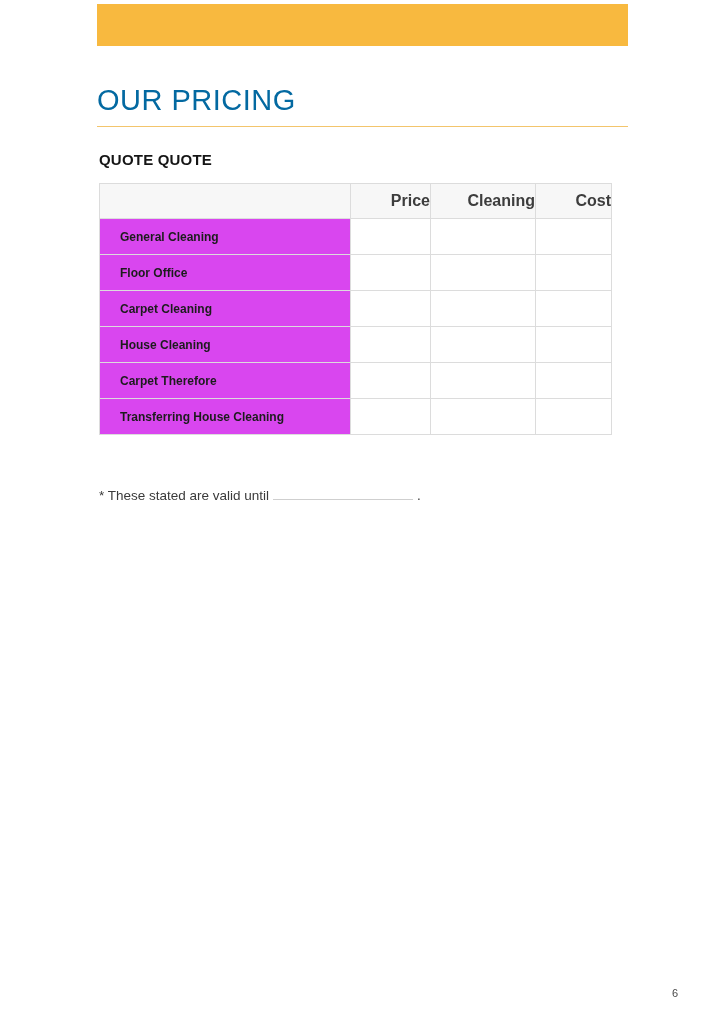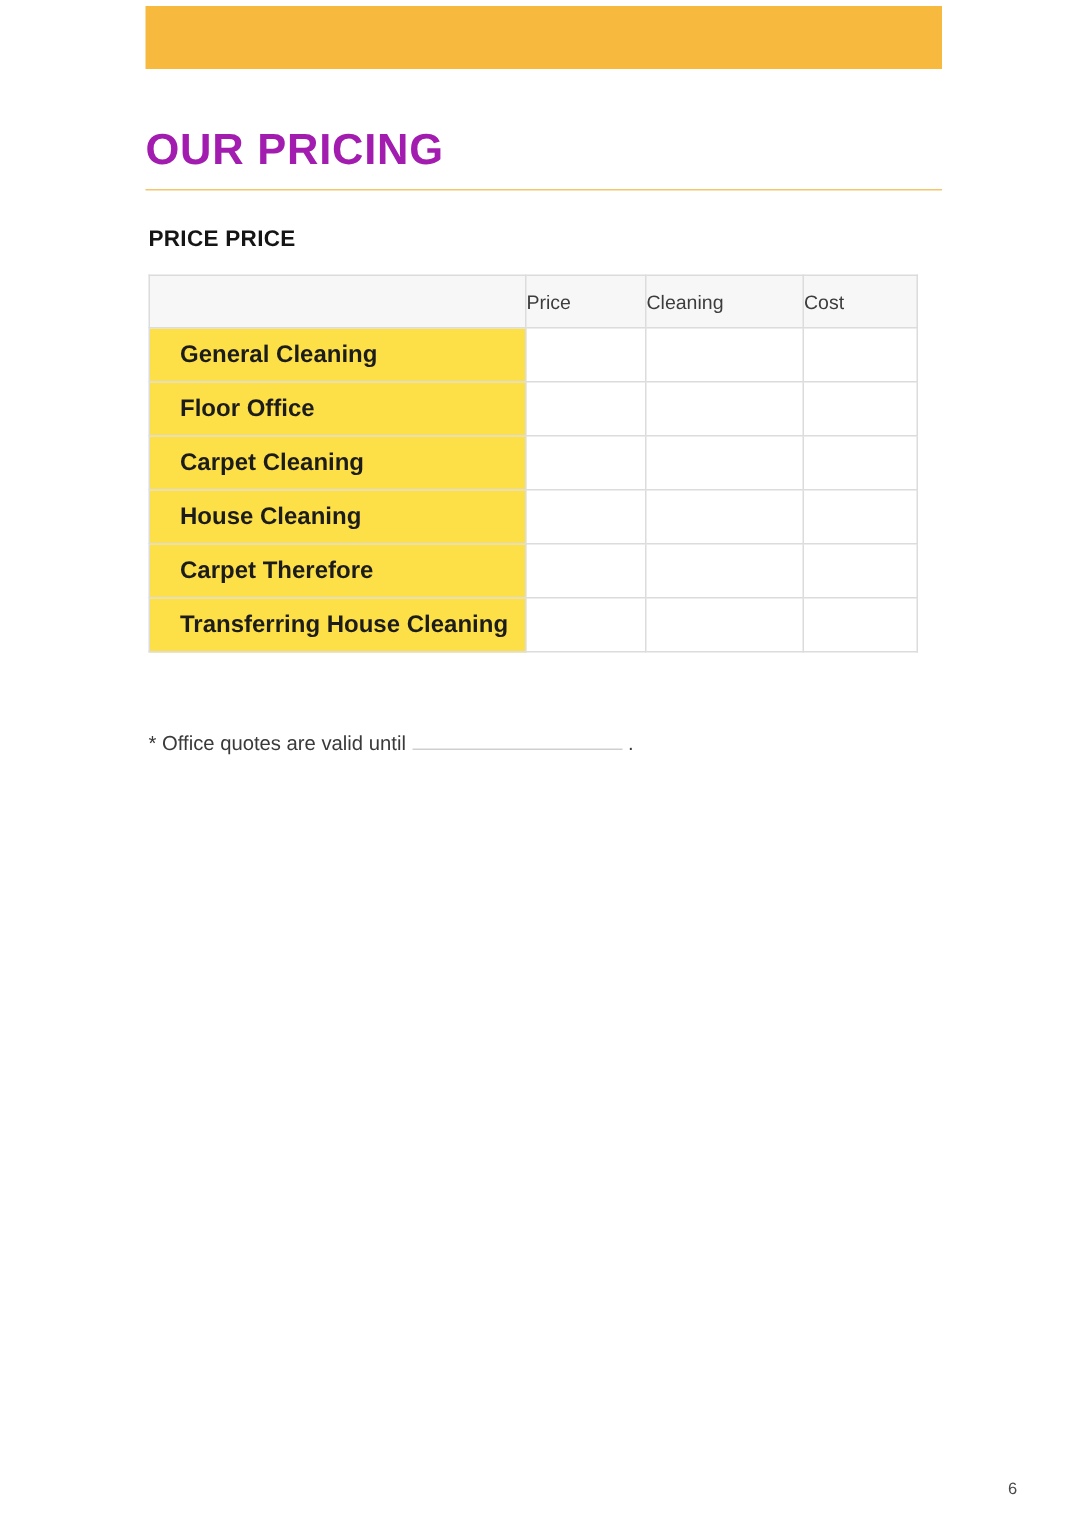--- a/index.html
+++ b/index.html
@@ -21,23 +21,23 @@
     top: 4px;
     width: 531px;
     height: 42px;
     background: #F8B93F;
   }
   .doc-title {
     position: absolute;
     left: 97px;
     top: 84px;
     font-size: 29px;
-    font-weight: 700;
+    font-weight: 400;
     letter-spacing: 0.5px;
-    color: #a21caf;
+    color: #0369a1;
   }
   .title-rule {
     position: absolute;
     left: 97px;
     top: 126px;
     width: 531px;
     height: 0;
     border-top: 1px solid #F3C56C;
   }
   .section-heading {
@@ -58,31 +58,31 @@
     table-layout: fixed;
   }
   .quote-table th, .quote-table td {
     border: 1px solid #dcdcdc;
     padding: 0;
     box-sizing: border-box;
   }
   .quote-table thead th {
     height: 35px;
     background: #f7f7f7;
-    font-weight: 400;
-    font-size: 13px;
+    font-weight: 700;
+    font-size: 16px;
     color: #3d3d3d;
-    text-align: left;
+    text-align: right;
     vertical-align: middle;
   }
   .quote-table tbody tr { height: 36px; }
   .quote-table td.label-cell {
-    background: #fde047;
+    background: #d946ef;
     font-weight: 700;
-    font-size: 16px;
+    font-size: 12px;
     color: #1c1c1c;
     padding-left: 20px;
     vertical-align: middle;
   }
   .quote-table td.value-cell {
     background: #ffffff;
   }
   .col-label   { width: 251px; }
   .col-price   { width: 80px; }
   .col-duration{ width: 105px; }
@@ -118,21 +118,21 @@
 <body>
 
 <div class="page">
 
   <div class="banner"></div>
 
   <div class="doc-title">OUR PRICING</div>
 
   <div class="title-rule"></div>
 
-  <div class="section-heading">PRICE PRICE</div>
+  <div class="section-heading">QUOTE QUOTE</div>
 
   <table class="quote-table">
     <colgroup>
       <col class="col-label">
       <col class="col-price">
       <col class="col-duration">
       <col class="col-cost">
     </colgroup>
     <thead>
       <tr>
@@ -176,18 +176,18 @@
       <tr>
         <td class="label-cell">Transferring House Cleaning</td>
         <td class="value-cell"></td>
         <td class="value-cell"></td>
         <td class="value-cell"></td>
       </tr>
     </tbody>
   </table>
 
   <div class="notes">
-    <p><span>* Office quotes are valid until</span><span class="blank-line"></span><span>.</span></p>
+    <p><span>* These stated are valid until</span><span class="blank-line"></span><span>.</span></p>
   </div>
 
   <div class="page-number">6</div>
 
 </div>
 
 </body></html>

